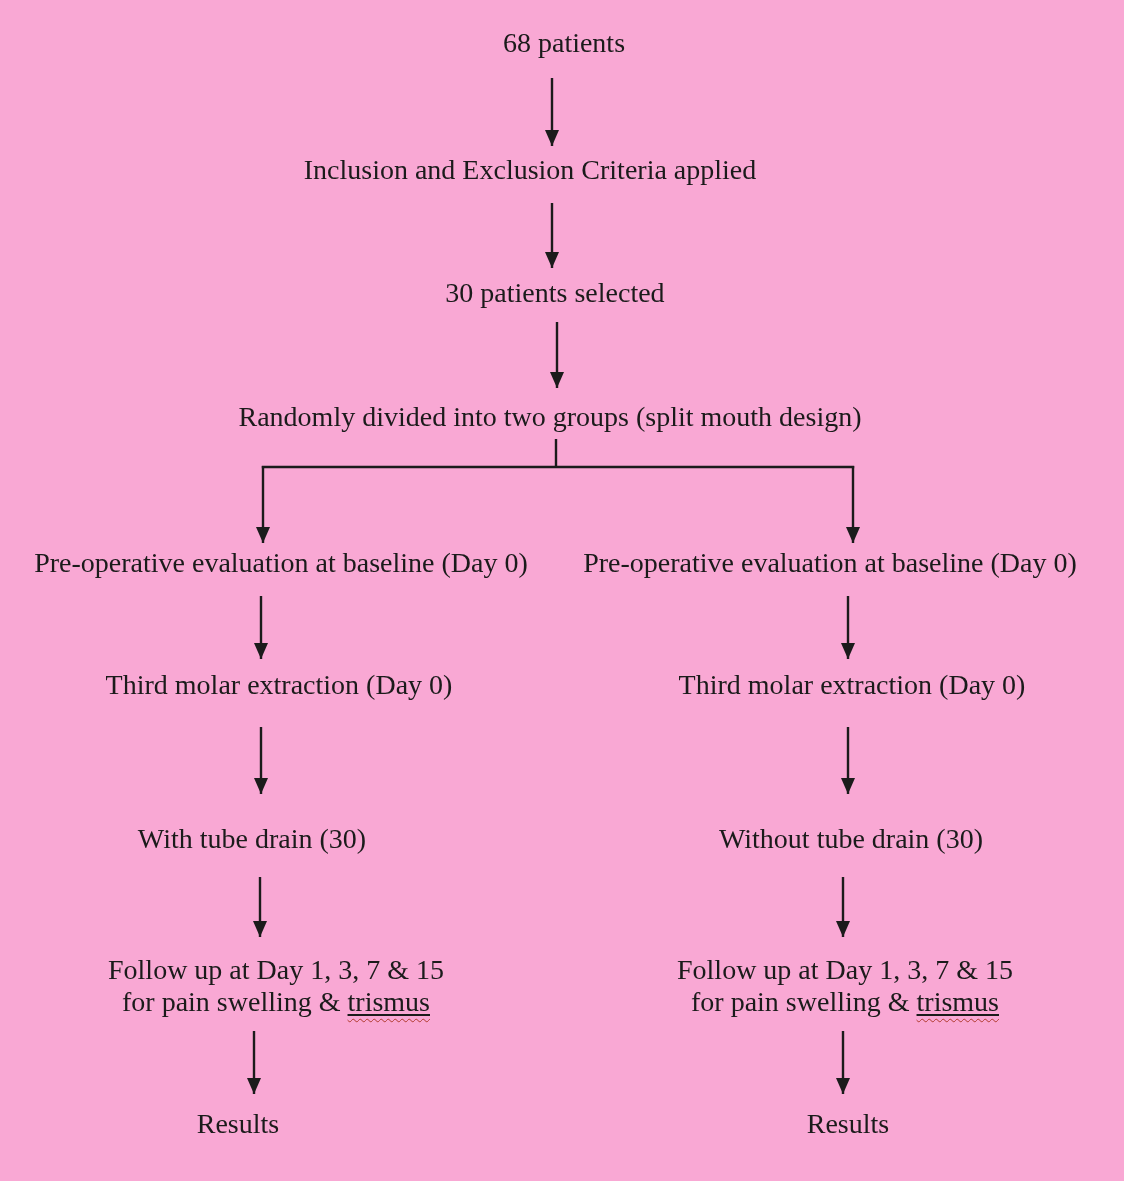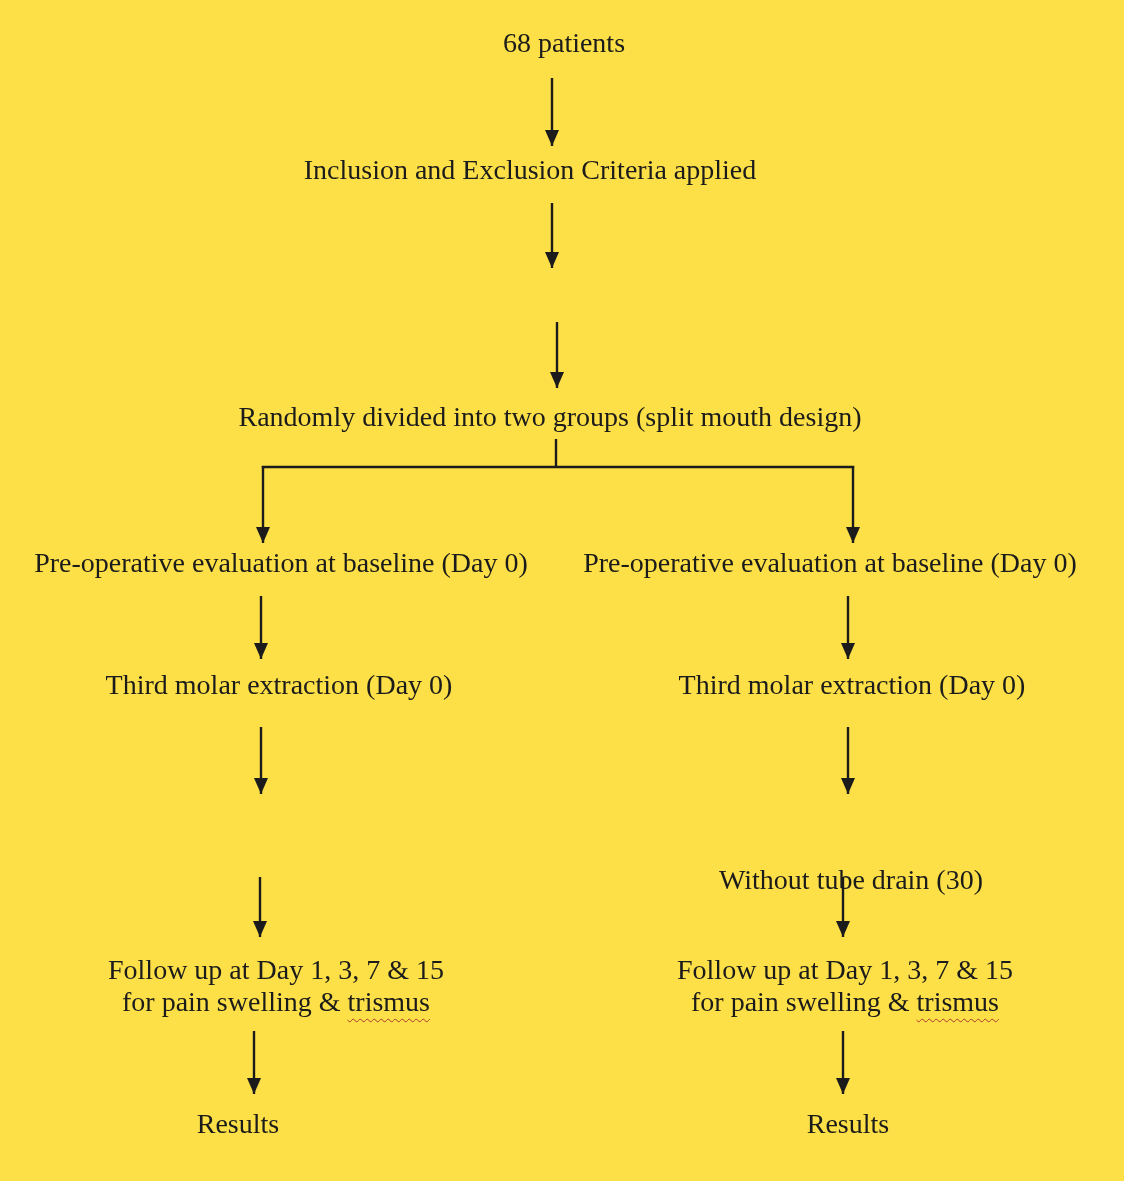--- a/index.html
+++ b/index.html
@@ -1,37 +1,38 @@
 <!DOCTYPE html>
 <html><head>
 <meta charset="utf-8">
 <style>
   html, body { margin: 0; padding: 0; background: #ffffff; }
   .canvas {
     position: relative;
     width: 1124px;
     height: 1181px;
-    background: #fde047;
+    background: #f9a8d4;
     font-family: "Liberation Serif", "DejaVu Serif", serif;
     color: #1b1b1b;
     overflow: hidden;
   }
   .connectors {
     position: absolute;
     left: 0; top: 0;
   }
   .node {
     position: absolute;
     transform: translateX(-50%);
     white-space: nowrap;
     font-size: 28px;
     line-height: 32px;
     text-align: center;
   }
   .ul-solid {
+    text-decoration: underline;
     text-decoration-color: #1b1b1b;
     text-decoration-thickness: 1.8px;
     text-underline-offset: 3px;
   }
   .ul-wavy {
     text-decoration: underline;
     text-decoration-style: wavy;
     text-decoration-color: #b03a2e;
     text-decoration-thickness: 1.2px;
     text-underline-offset: 7px;
@@ -66,40 +67,42 @@
     <line x1="848" y1="596" x2="848" y2="659" stroke="#1b1b1b" stroke-width="2.4" marker-end="url(#ah)"></line>
     <line x1="848" y1="727" x2="848" y2="794" stroke="#1b1b1b" stroke-width="2.4" marker-end="url(#ah)"></line>
     <line x1="843" y1="877" x2="843" y2="937" stroke="#1b1b1b" stroke-width="2.4" marker-end="url(#ah)"></line>
     <line x1="843" y1="1031" x2="843" y2="1094" stroke="#1b1b1b" stroke-width="2.4" marker-end="url(#ah)"></line>
   </svg>
 
   <div class="node" style="left:564px; top:27px">68 patients</div>
 
   <div class="node" style="left:530px; top:154px">Inclusion and Exclusion Criteria applied</div>
 
+  <div class="node" style="left:555px; top:277px">30 patients selected</div>
 
   <div class="node" style="left:550px; top:401px">Randomly divided into two groups (split mouth design)</div>
 
   <div class="node" style="left:281px; top:547px">Pre-operative evaluation at baseline (Day 0)</div>
 
   <div class="node" style="left:279px; top:669px">Third molar extraction (Day 0)</div>
 
+  <div class="node" style="left:252px; top:823px">With tube drain (30)</div>
 
   <div class="node" style="left:276px; top:954px">
     <div>Follow up at Day 1, 3, 7 &amp; 15</div>
     <div><span>for pain swelling &amp; </span><span class="ul-solid"><span class="ul-wavy">trismus</span></span></div>
   </div>
 
   <div class="node" style="left:238px; top:1108px">Results</div>
 
   <div class="node" style="left:830px; top:547px">Pre-operative evaluation at baseline (Day 0)</div>
 
   <div class="node" style="left:852px; top:669px">Third molar extraction (Day 0)</div>
 
-  <div class="node" style="left:851px; top:864px">Without tube drain (30)</div>
+  <div class="node" style="left:851px; top:823px">Without tube drain (30)</div>
 
   <div class="node" style="left:845px; top:954px">
     <div>Follow up at Day 1, 3, 7 &amp; 15</div>
     <div><span>for pain swelling &amp; </span><span class="ul-solid"><span class="ul-wavy">trismus</span></span></div>
   </div>
 
   <div class="node" style="left:848px; top:1108px">Results</div>
 
 </div>
 

